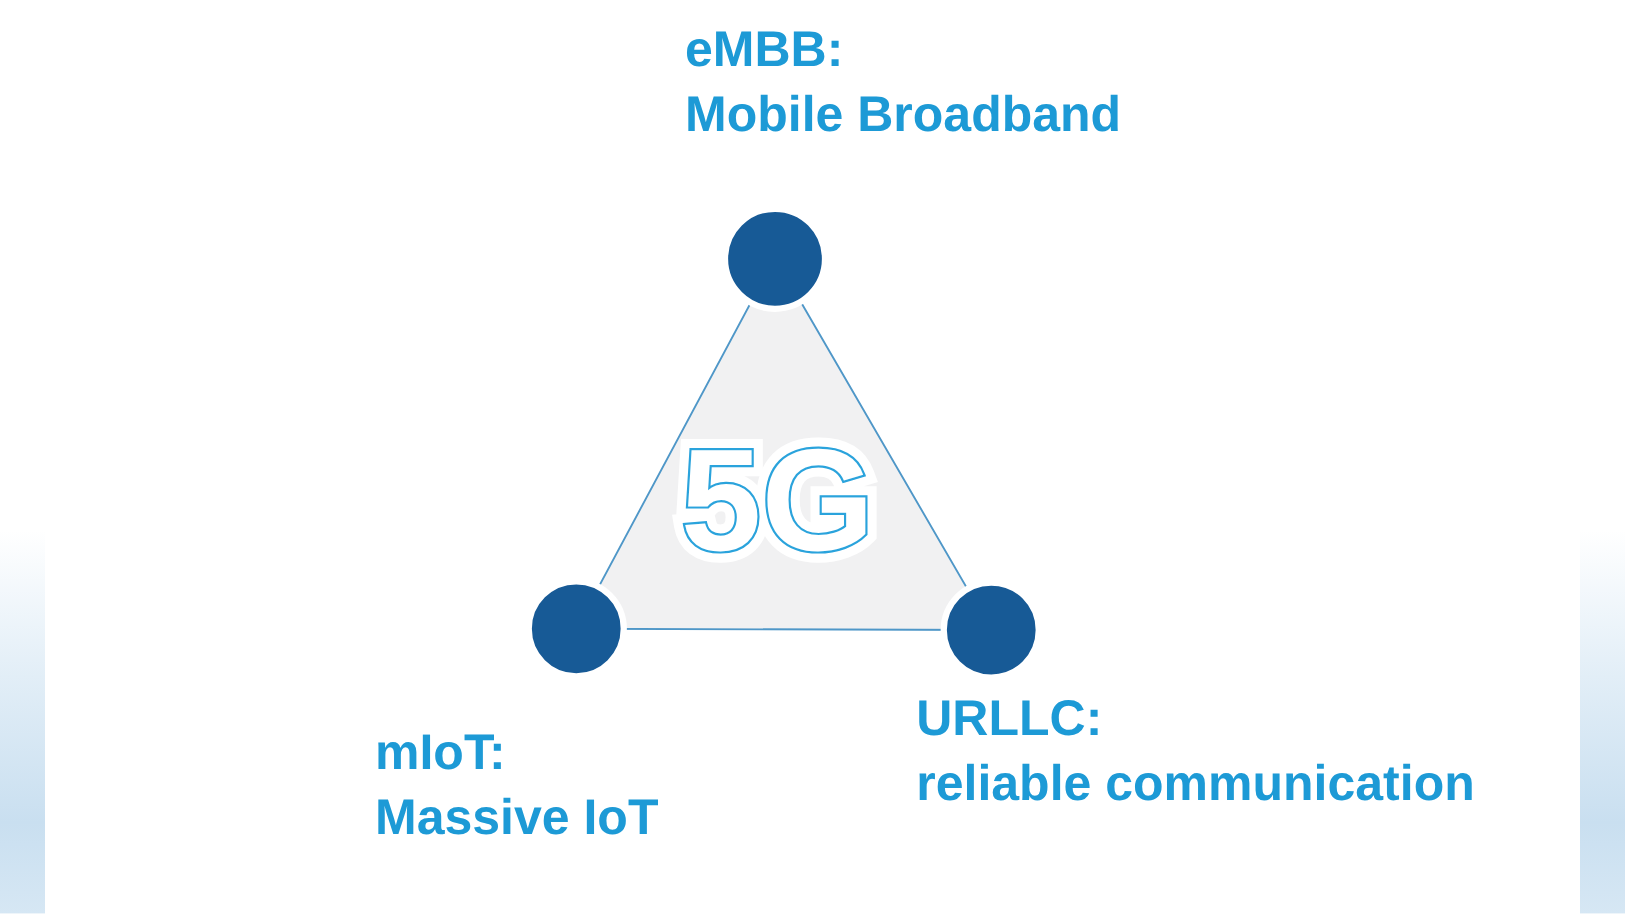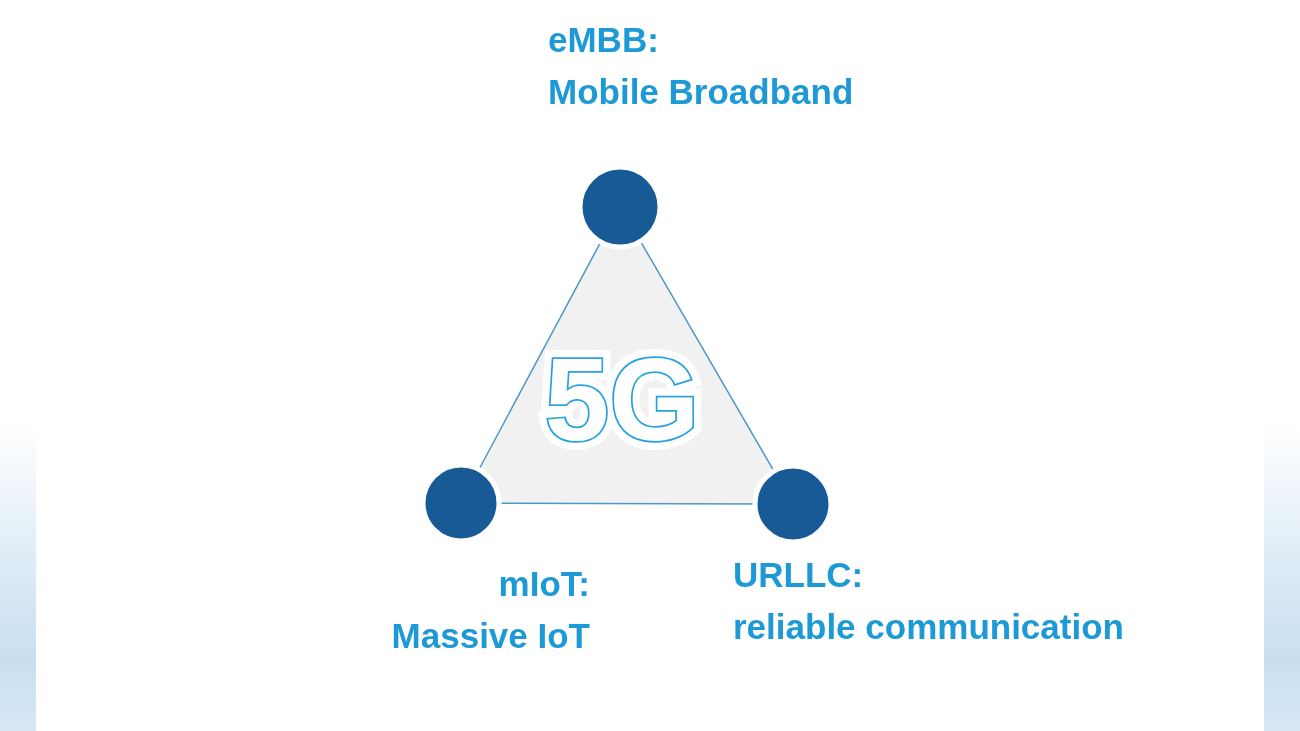--- a/index.html
+++ b/index.html
@@ -55,35 +55,35 @@
     fill: #ffffff;
     stroke: #2aa3dc;
     stroke-width: 3.5;
     paint-order: stroke;
     text-anchor: middle;
   }
 
   .node-label {
     position: absolute;
     color: #1d9ad6;
-    font-size: 35px;
+    font-size: 40px;
     font-weight: bold;
     line-height: 52px;
     white-space: nowrap;
   }
   #label-embb {
     left: 548px;
     top: 14px;
     text-align: left;
   }
   #label-miot {
     left: 300px;
-    top: 558px;
+    top: 576px;
     width: 290px;
-    text-align: right;
+    text-align: left;
   }
   #label-urllc {
     left: 733px;
     top: 549px;
     text-align: left;
   }
 </style>
 </head>
 <body>
 

